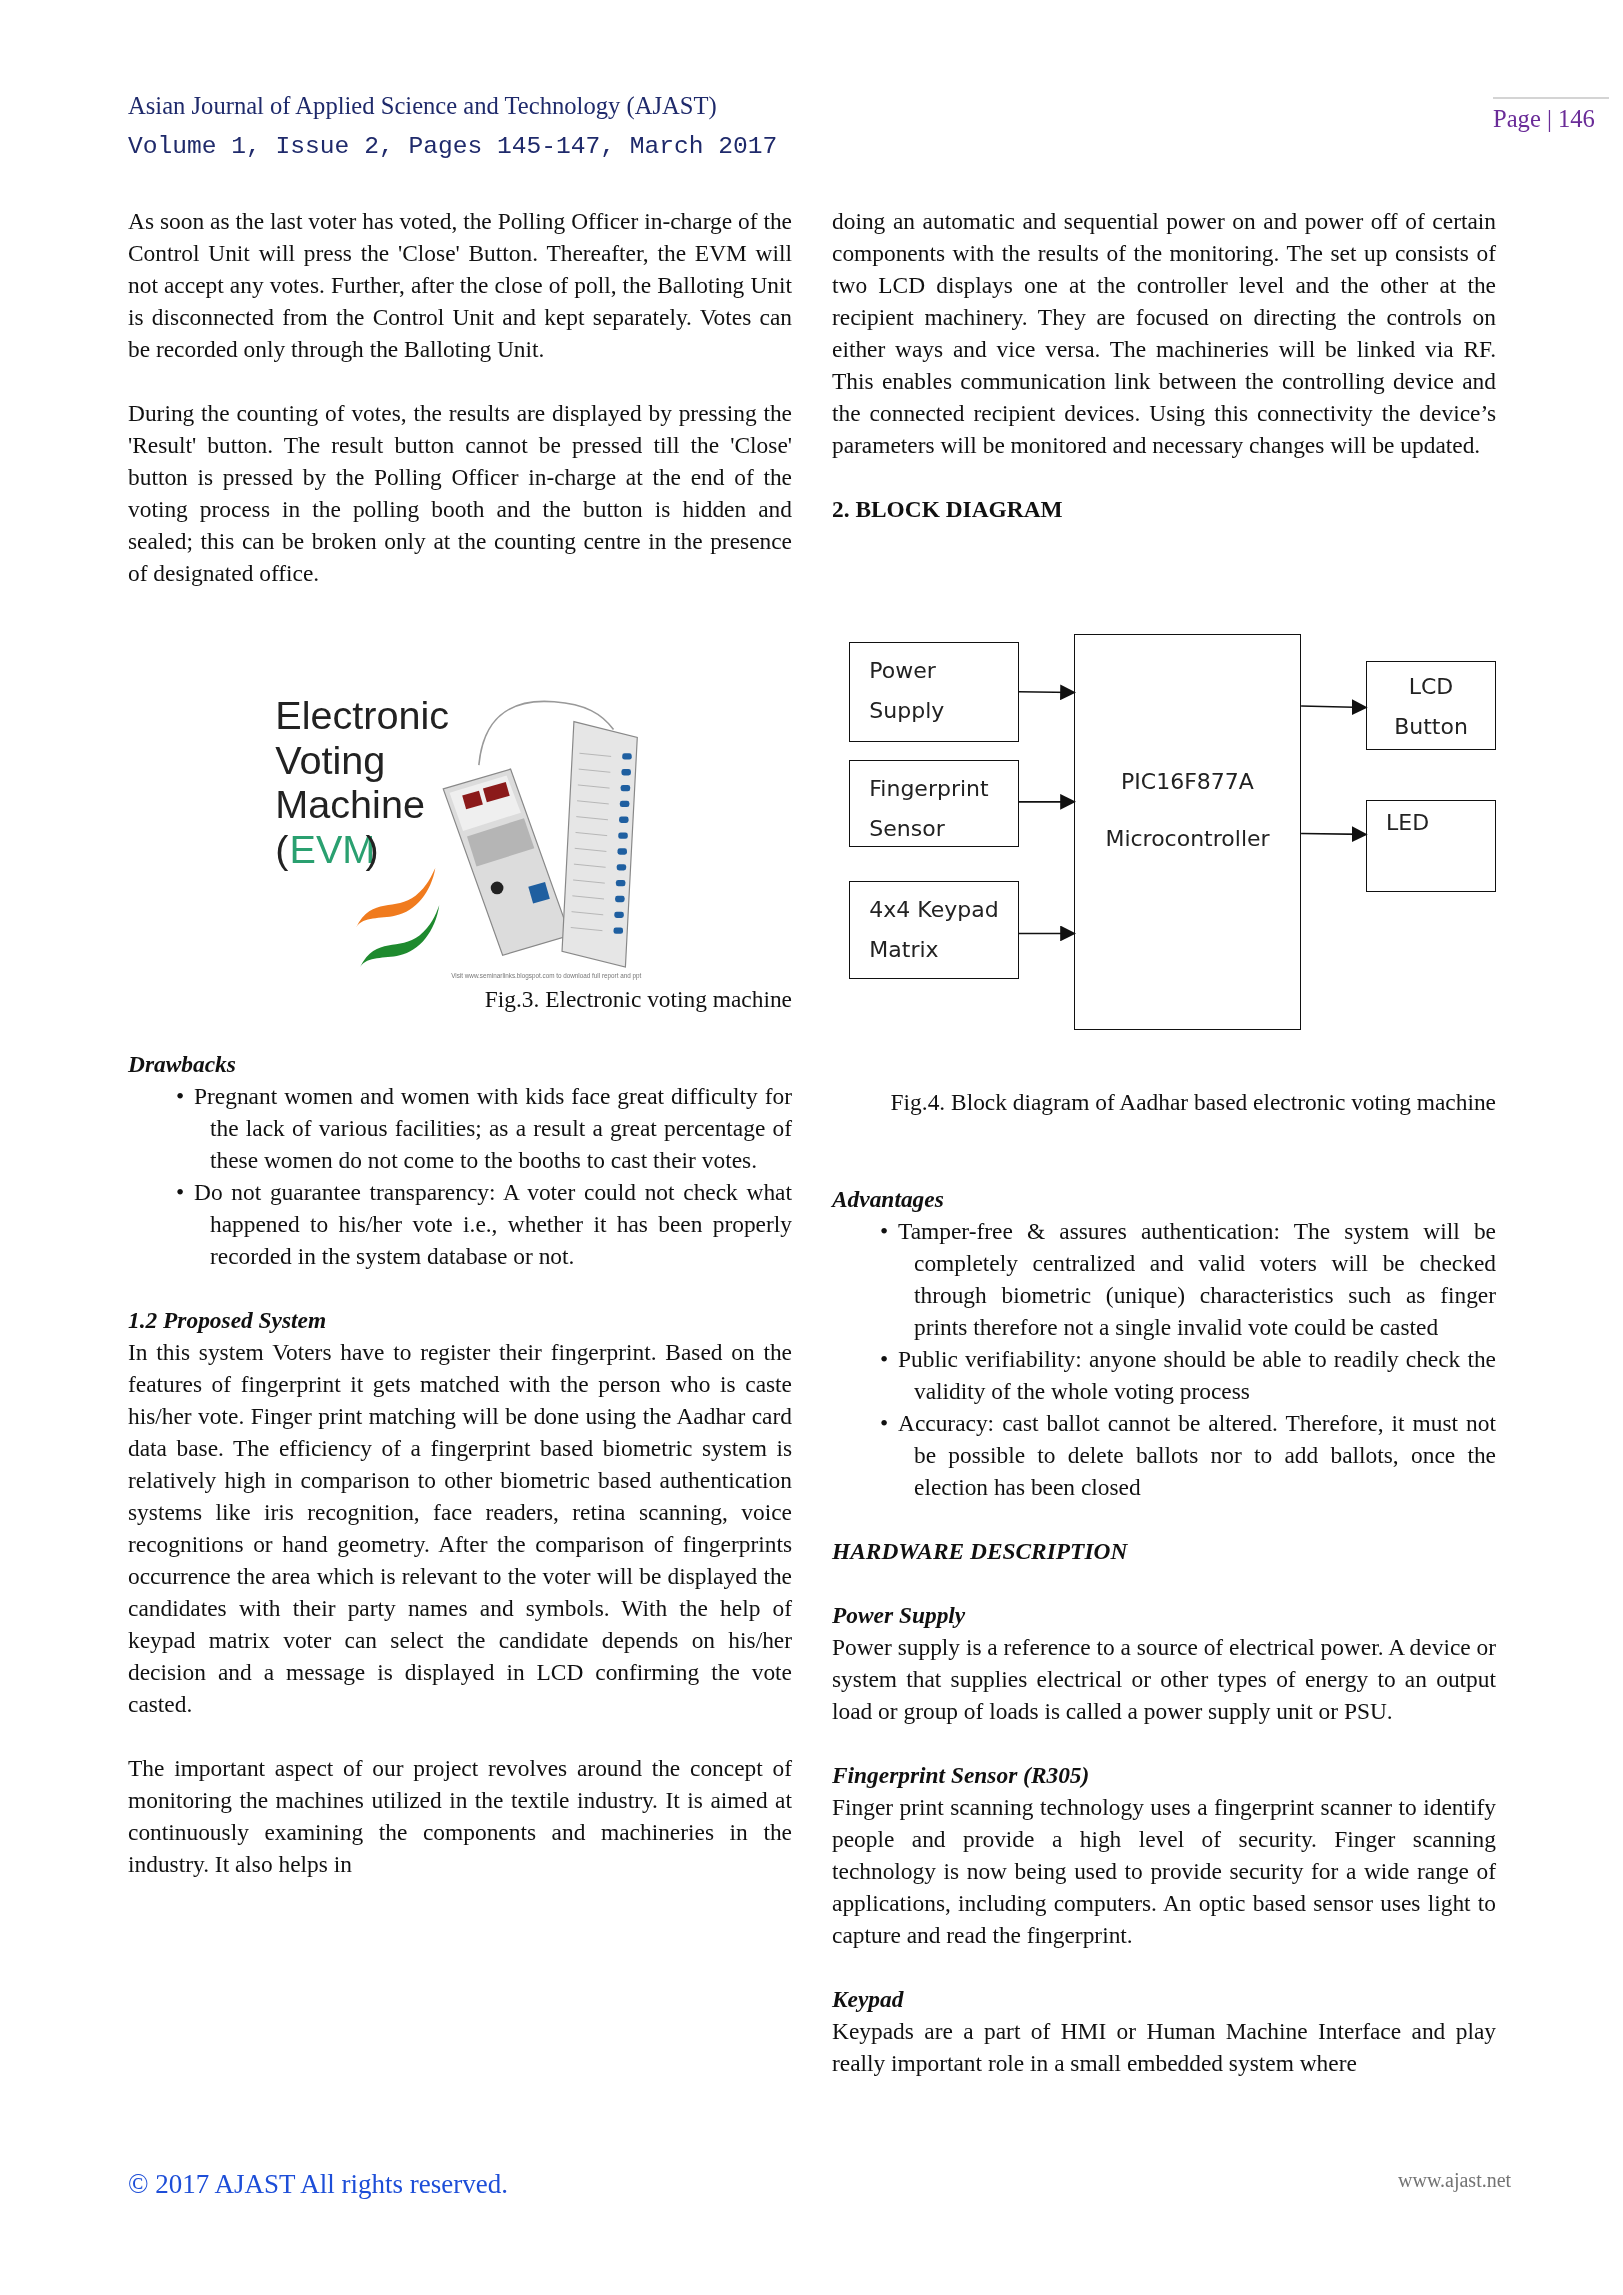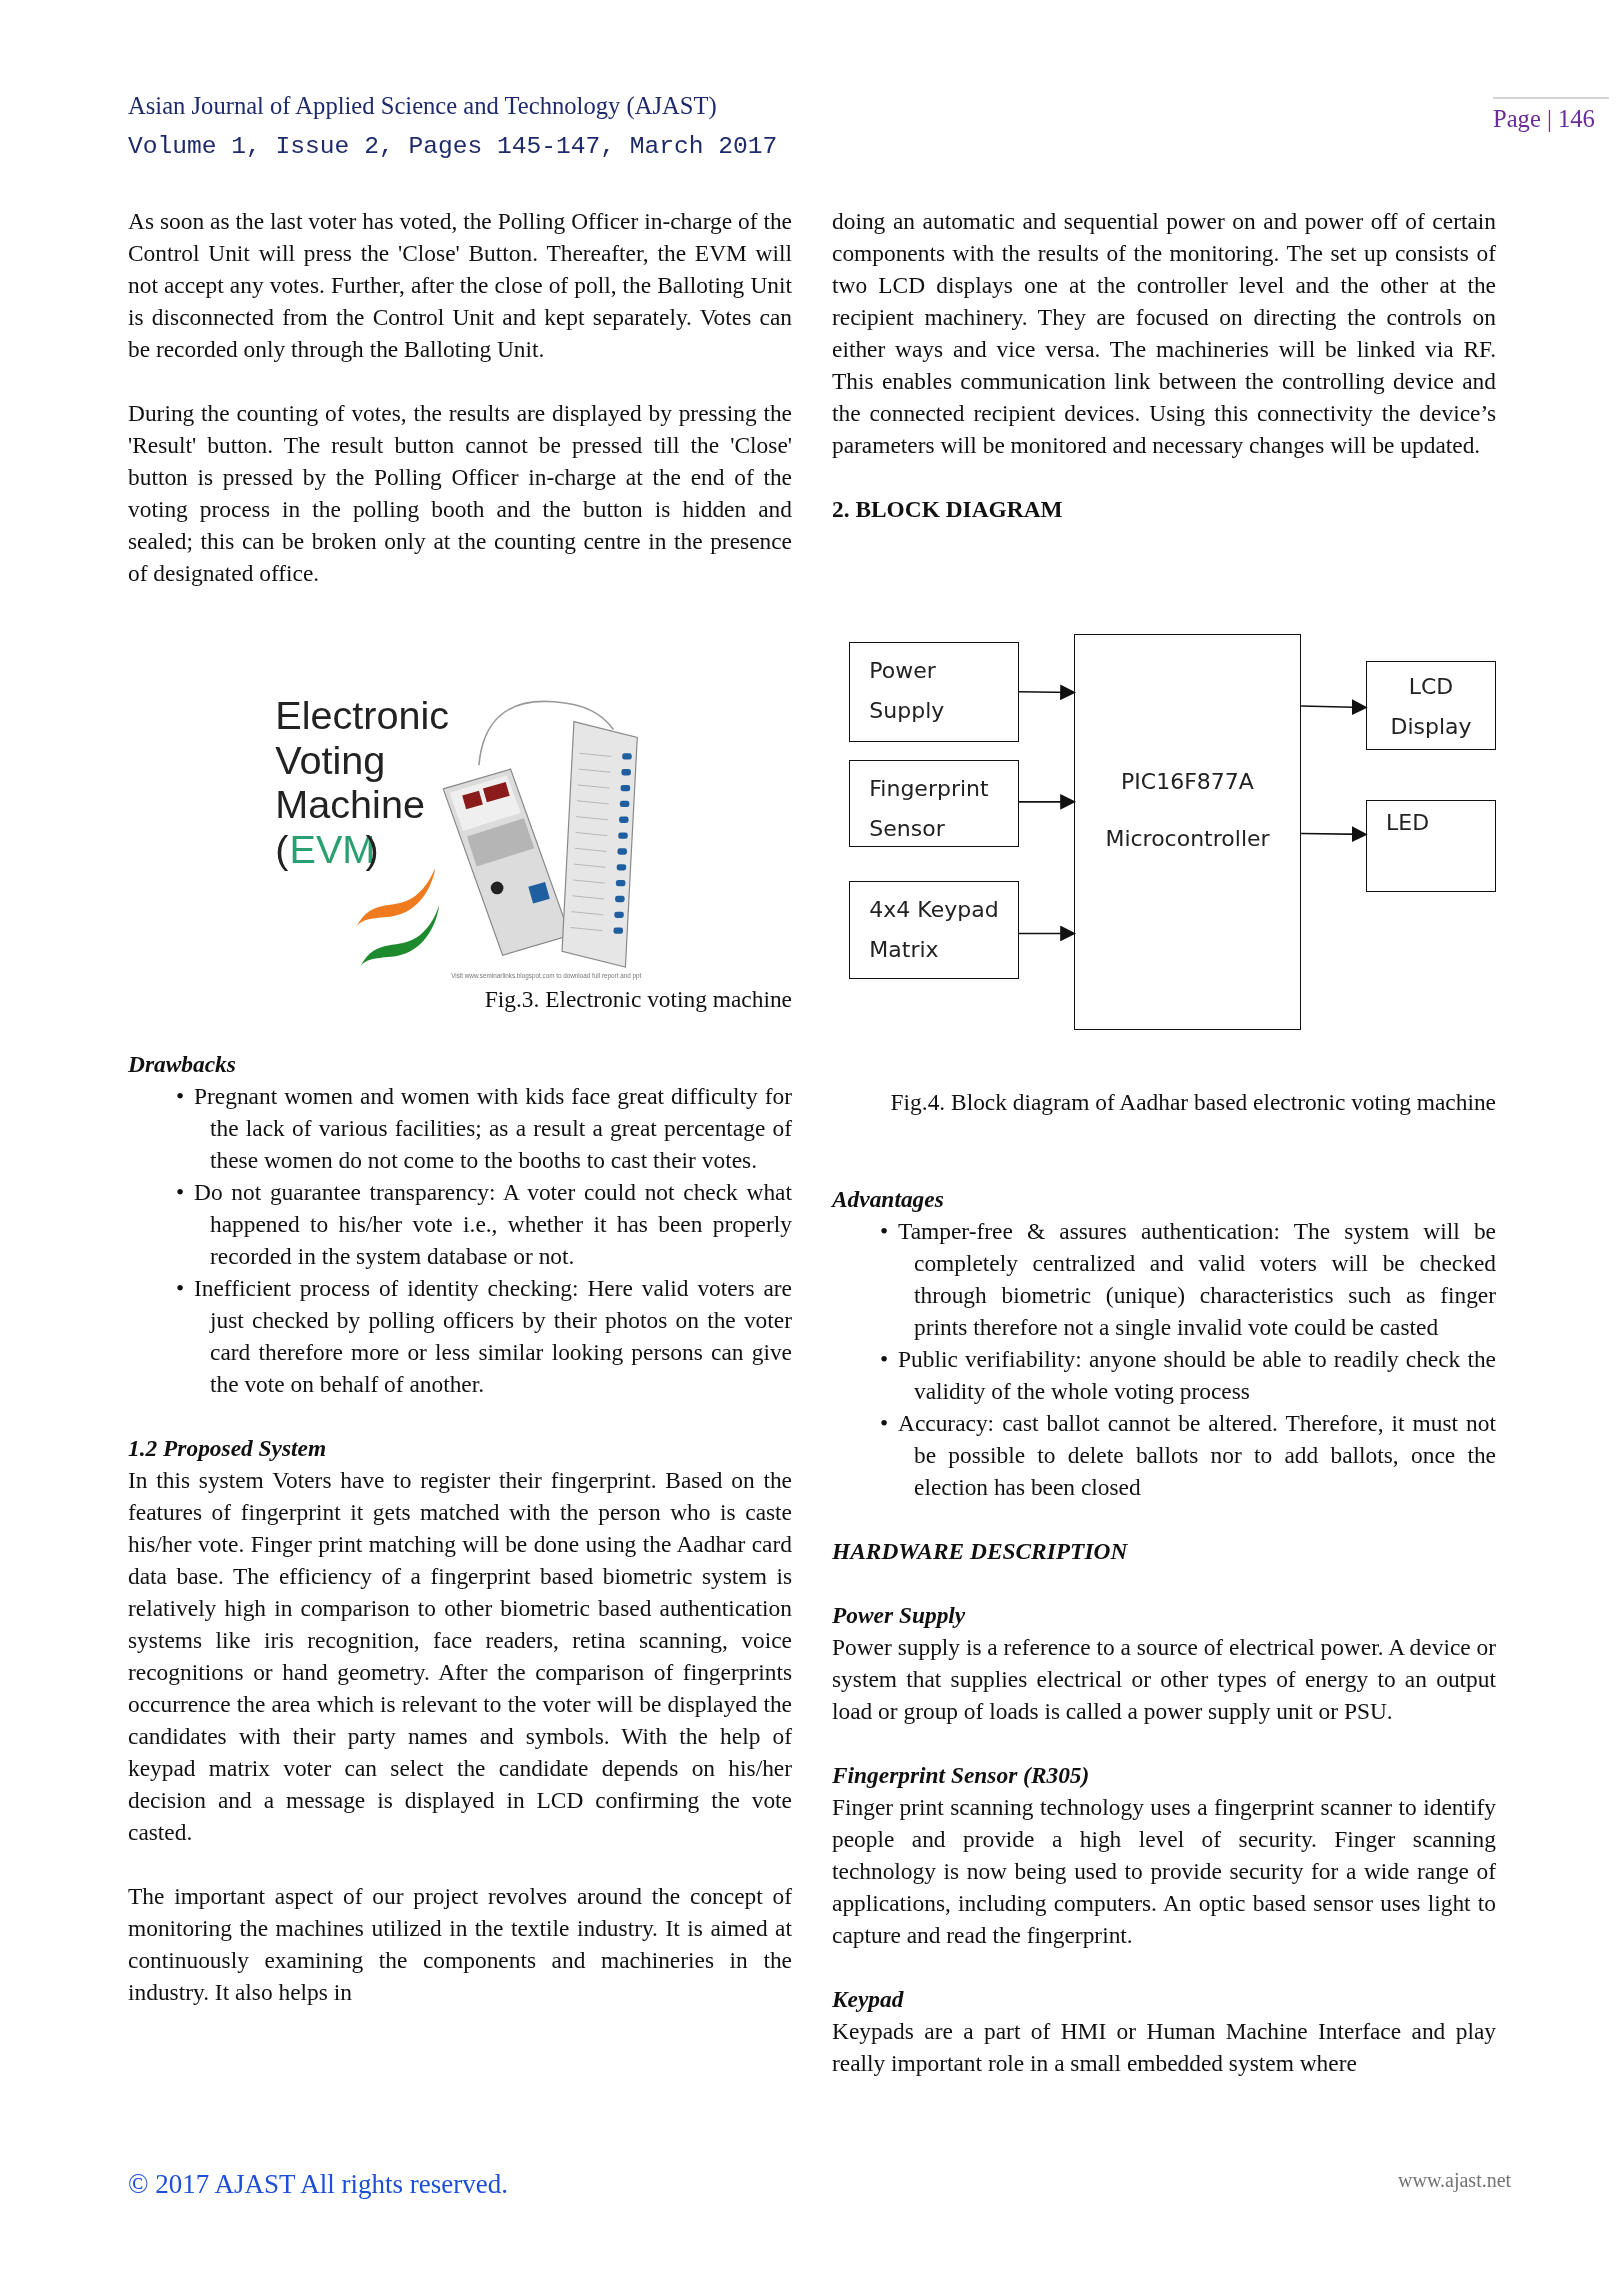--- a/index.html
+++ b/index.html
@@ -104,21 +104,20 @@
     <text x="230" y="384" font-family="Liberation Sans, sans-serif" font-size="8" fill="#777">Visit www.seminarlinks.blogspot.com to download full report and ppt</text>
   </svg>
 </div>
 <div class="abs col caption" style="left:128px; top:983px; width:664px;">Fig.3. Electronic voting machine</div>
 
 <div class="abs col" style="left:128px; top:1048px; width:664px;">
   <div class="h-ital">Drawbacks</div>
   <ul class="bul">
     <li>Pregnant women and women with kids face great difficulty for the lack of various facilities; as a result a great percentage of these women do not come to the booths to cast their votes.</li>
     <li>Do not guarantee transparency: A voter could not check what happened to his/her vote i.e., whether it has been properly recorded in the system database or not.</li>
-    <li>Inefficient process of identity checking: Here valid voters are just checked by polling officers by their photos on the voter card therefore more or less similar looking persons can give the vote on behalf of another.</li>
   </ul>
   <div class="gap"></div>
   <div class="h-ital">1.2 Proposed System</div>
   <p>In this system Voters have to register their fingerprint. Based on the features of fingerprint it gets matched with the person who is caste his/her vote. Finger print matching will be done using the Aadhar card data base. The efficiency of a fingerprint based biometric system is relatively high in comparison to other biometric based authentication systems like iris recognition, face readers, retina scanning, voice recognitions or hand geometry. After the comparison of fingerprints occurrence the area which is relevant to the voter will be displayed the candidates with their party names and symbols. With the help of keypad matrix voter can select the candidate depends on his/her decision and a message is displayed in LCD confirming the vote casted.</p>
   <div class="gap"></div>
   <p>The important aspect of our project revolves around the concept of monitoring the machines utilized in the textile industry. It is aimed at continuously examining the components and machineries in the industry. It also helps in</p>
 </div>
 
 <div class="abs col right">
   <p>doing an automatic and sequential power on and power off of certain components with the results of the monitoring. The set up consists of two LCD displays one at the controller level and the other at the recipient machinery. They are focused on directing the controls on either ways and vice versa.  The machineries will be linked via RF. This enables communication link between the controlling device and the connected recipient devices. Using this connectivity the device’s parameters will be monitored and necessary changes will be updated.</p>
@@ -151,21 +150,21 @@
   <div class="blk" style="left:231px; top:3.2px; width:227px; height:0; border:none;"></div>
   <div class="blk" style="left:231px; top:3.2px; width:0; height:0; border:none;"></div>
   <div class="blk" style="left:231px; top:3.2px; width:0; height:0; border:none;"></div>
   <div class="blk" style="left:231px; top:3.2px; width:0; height:0; border:none;"></div>
   <div class="blk" style="left:231px; top:4.8px; width:227px; height:396px; text-align:center; padding-top:127px;">
     <div>PIC16F877A</div>
     <div style="margin-top:17.4px;">Microcontroller</div>
   </div>
   <div class="blk" style="left:523px; top:32px; width:130px; height:89px; text-align:center; padding-top:4.8px;">
     <div>LCD</div>
-    <div>Display</div>
+    <div>Button</div>
   </div>
   <div class="blk" style="left:523px; top:171px; width:130px; height:92px; padding-top:1.6px;">
     <div>LED</div>
   </div>
   <svg class="abs" style="left:0; top:0;" width="661" height="444" viewBox="0 0 834 560">
     <defs>
       <marker id="ah" markerWidth="10" markerHeight="10" refX="8" refY="5" orient="auto">
         <path d="M0,0 L10,5 L0,10 Z" fill="#111"></path>
       </marker>
     </defs>

